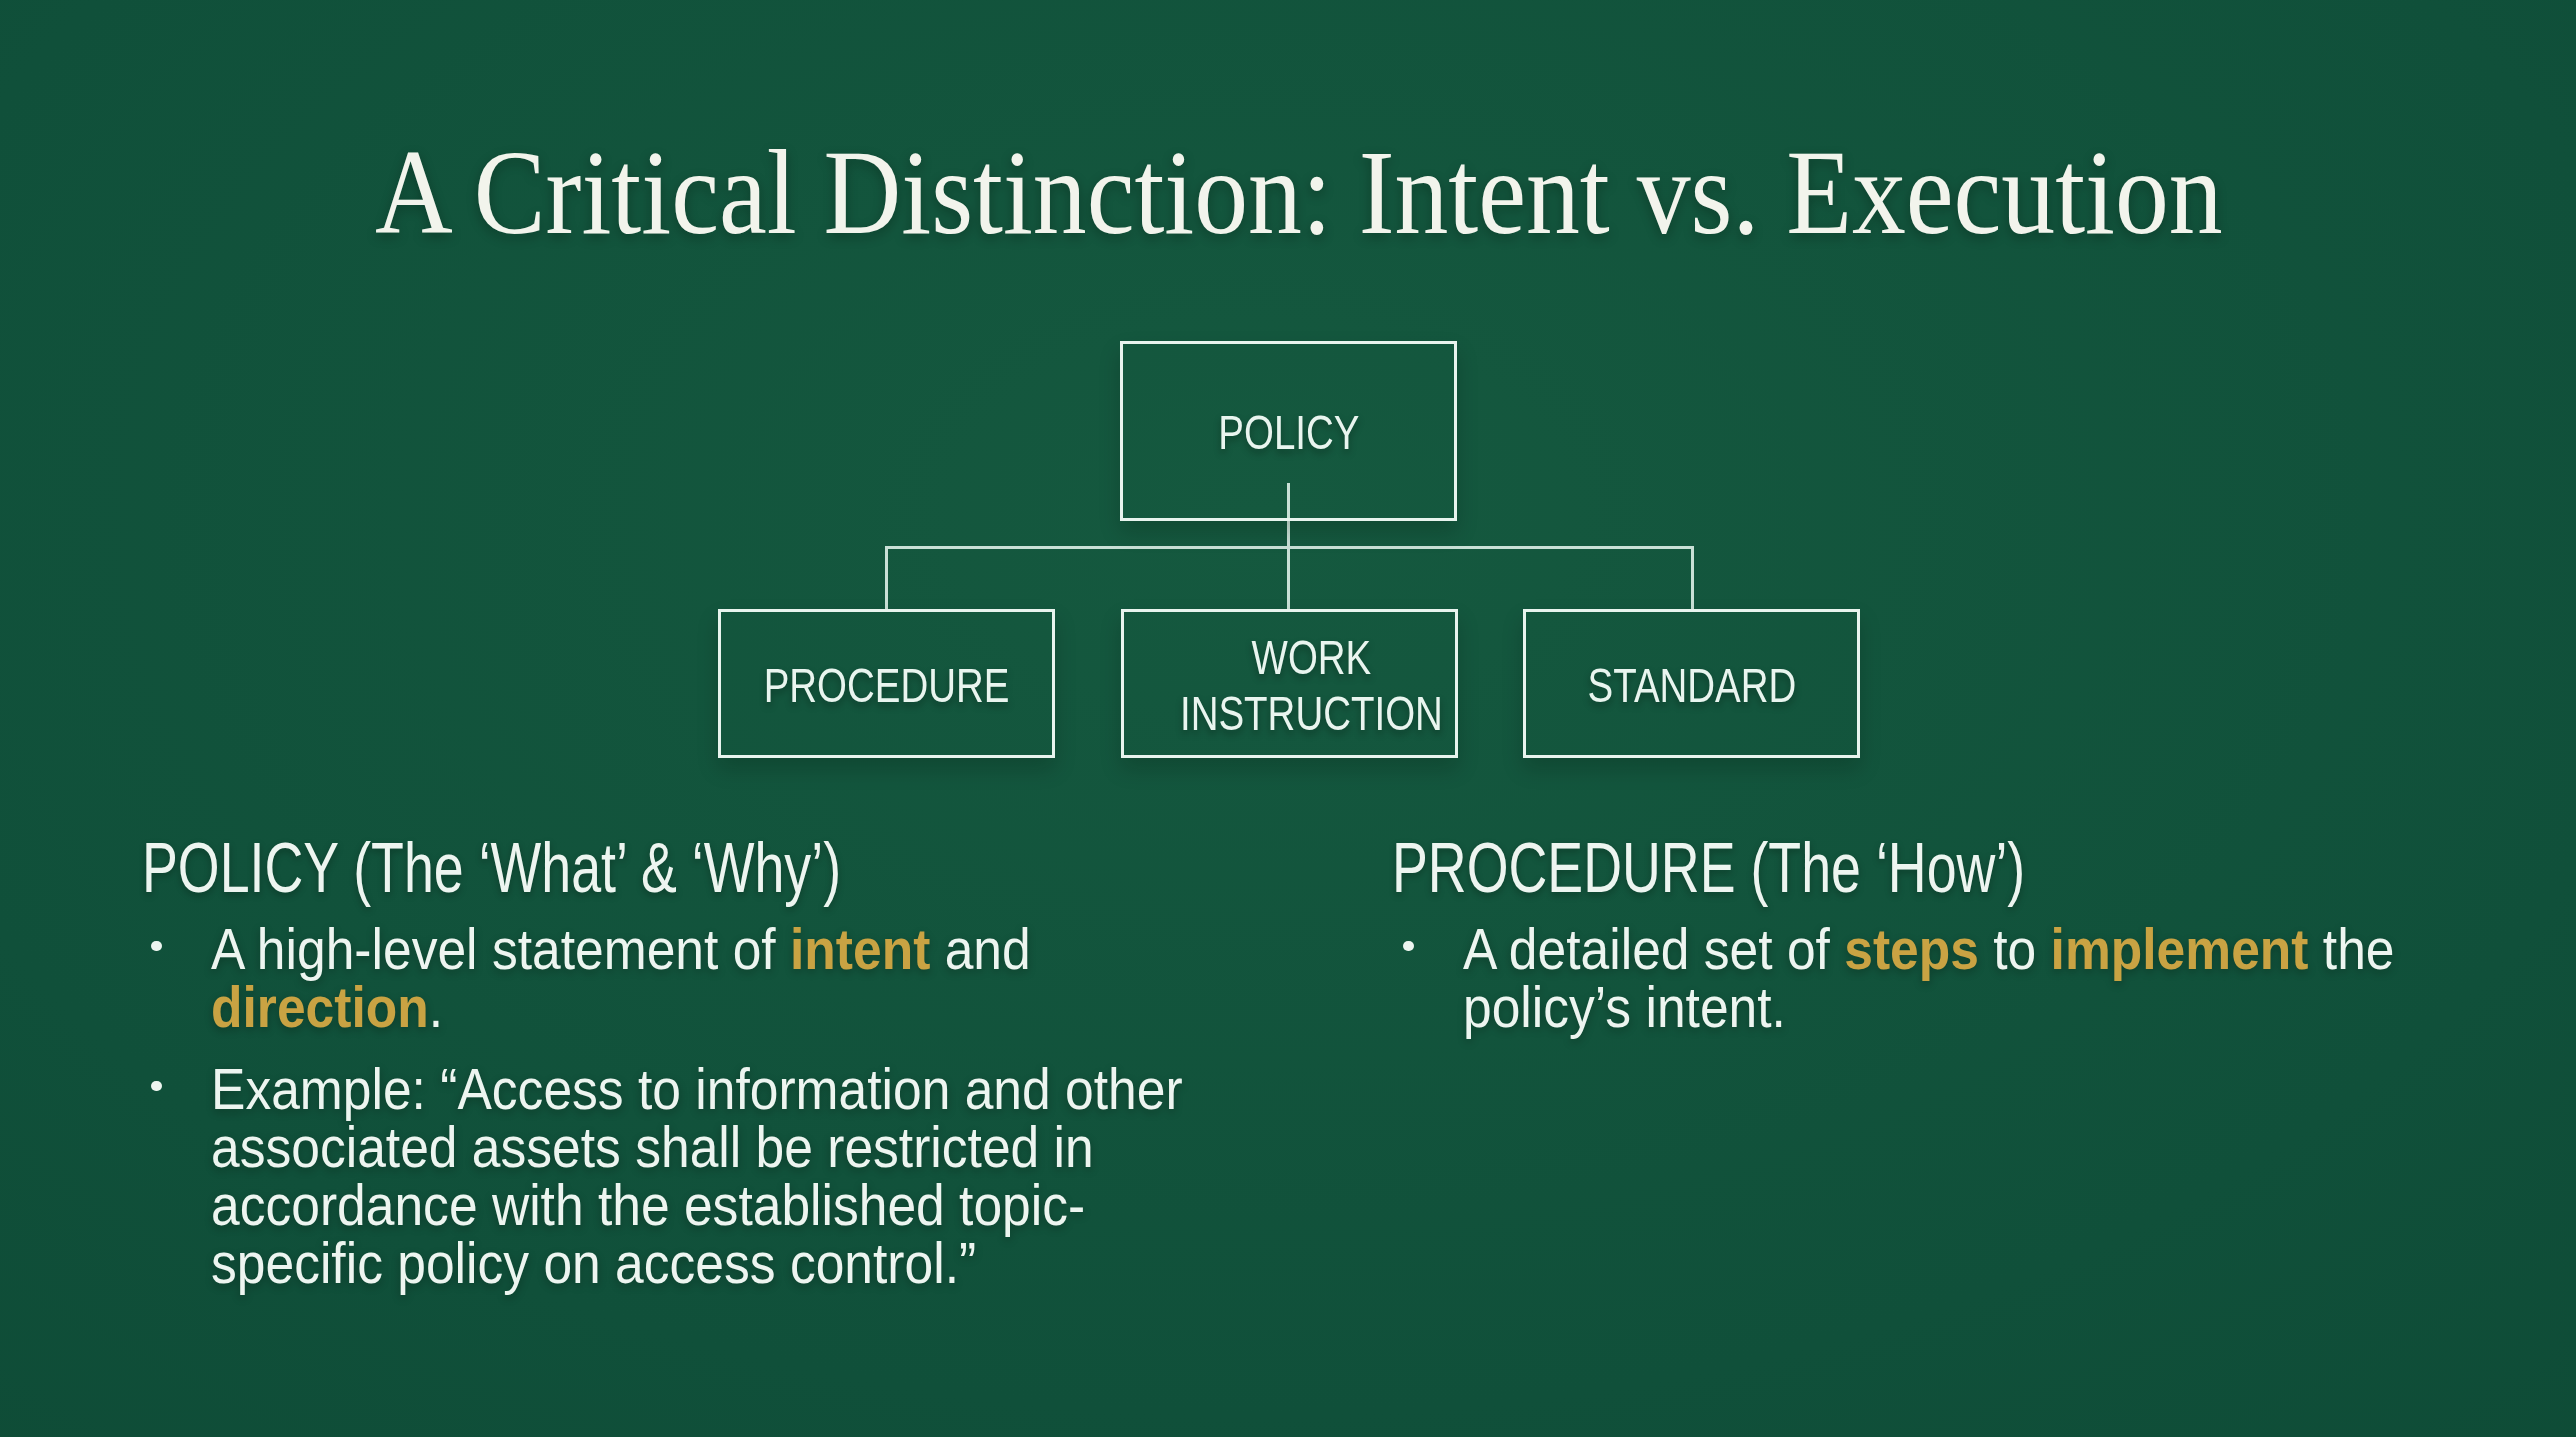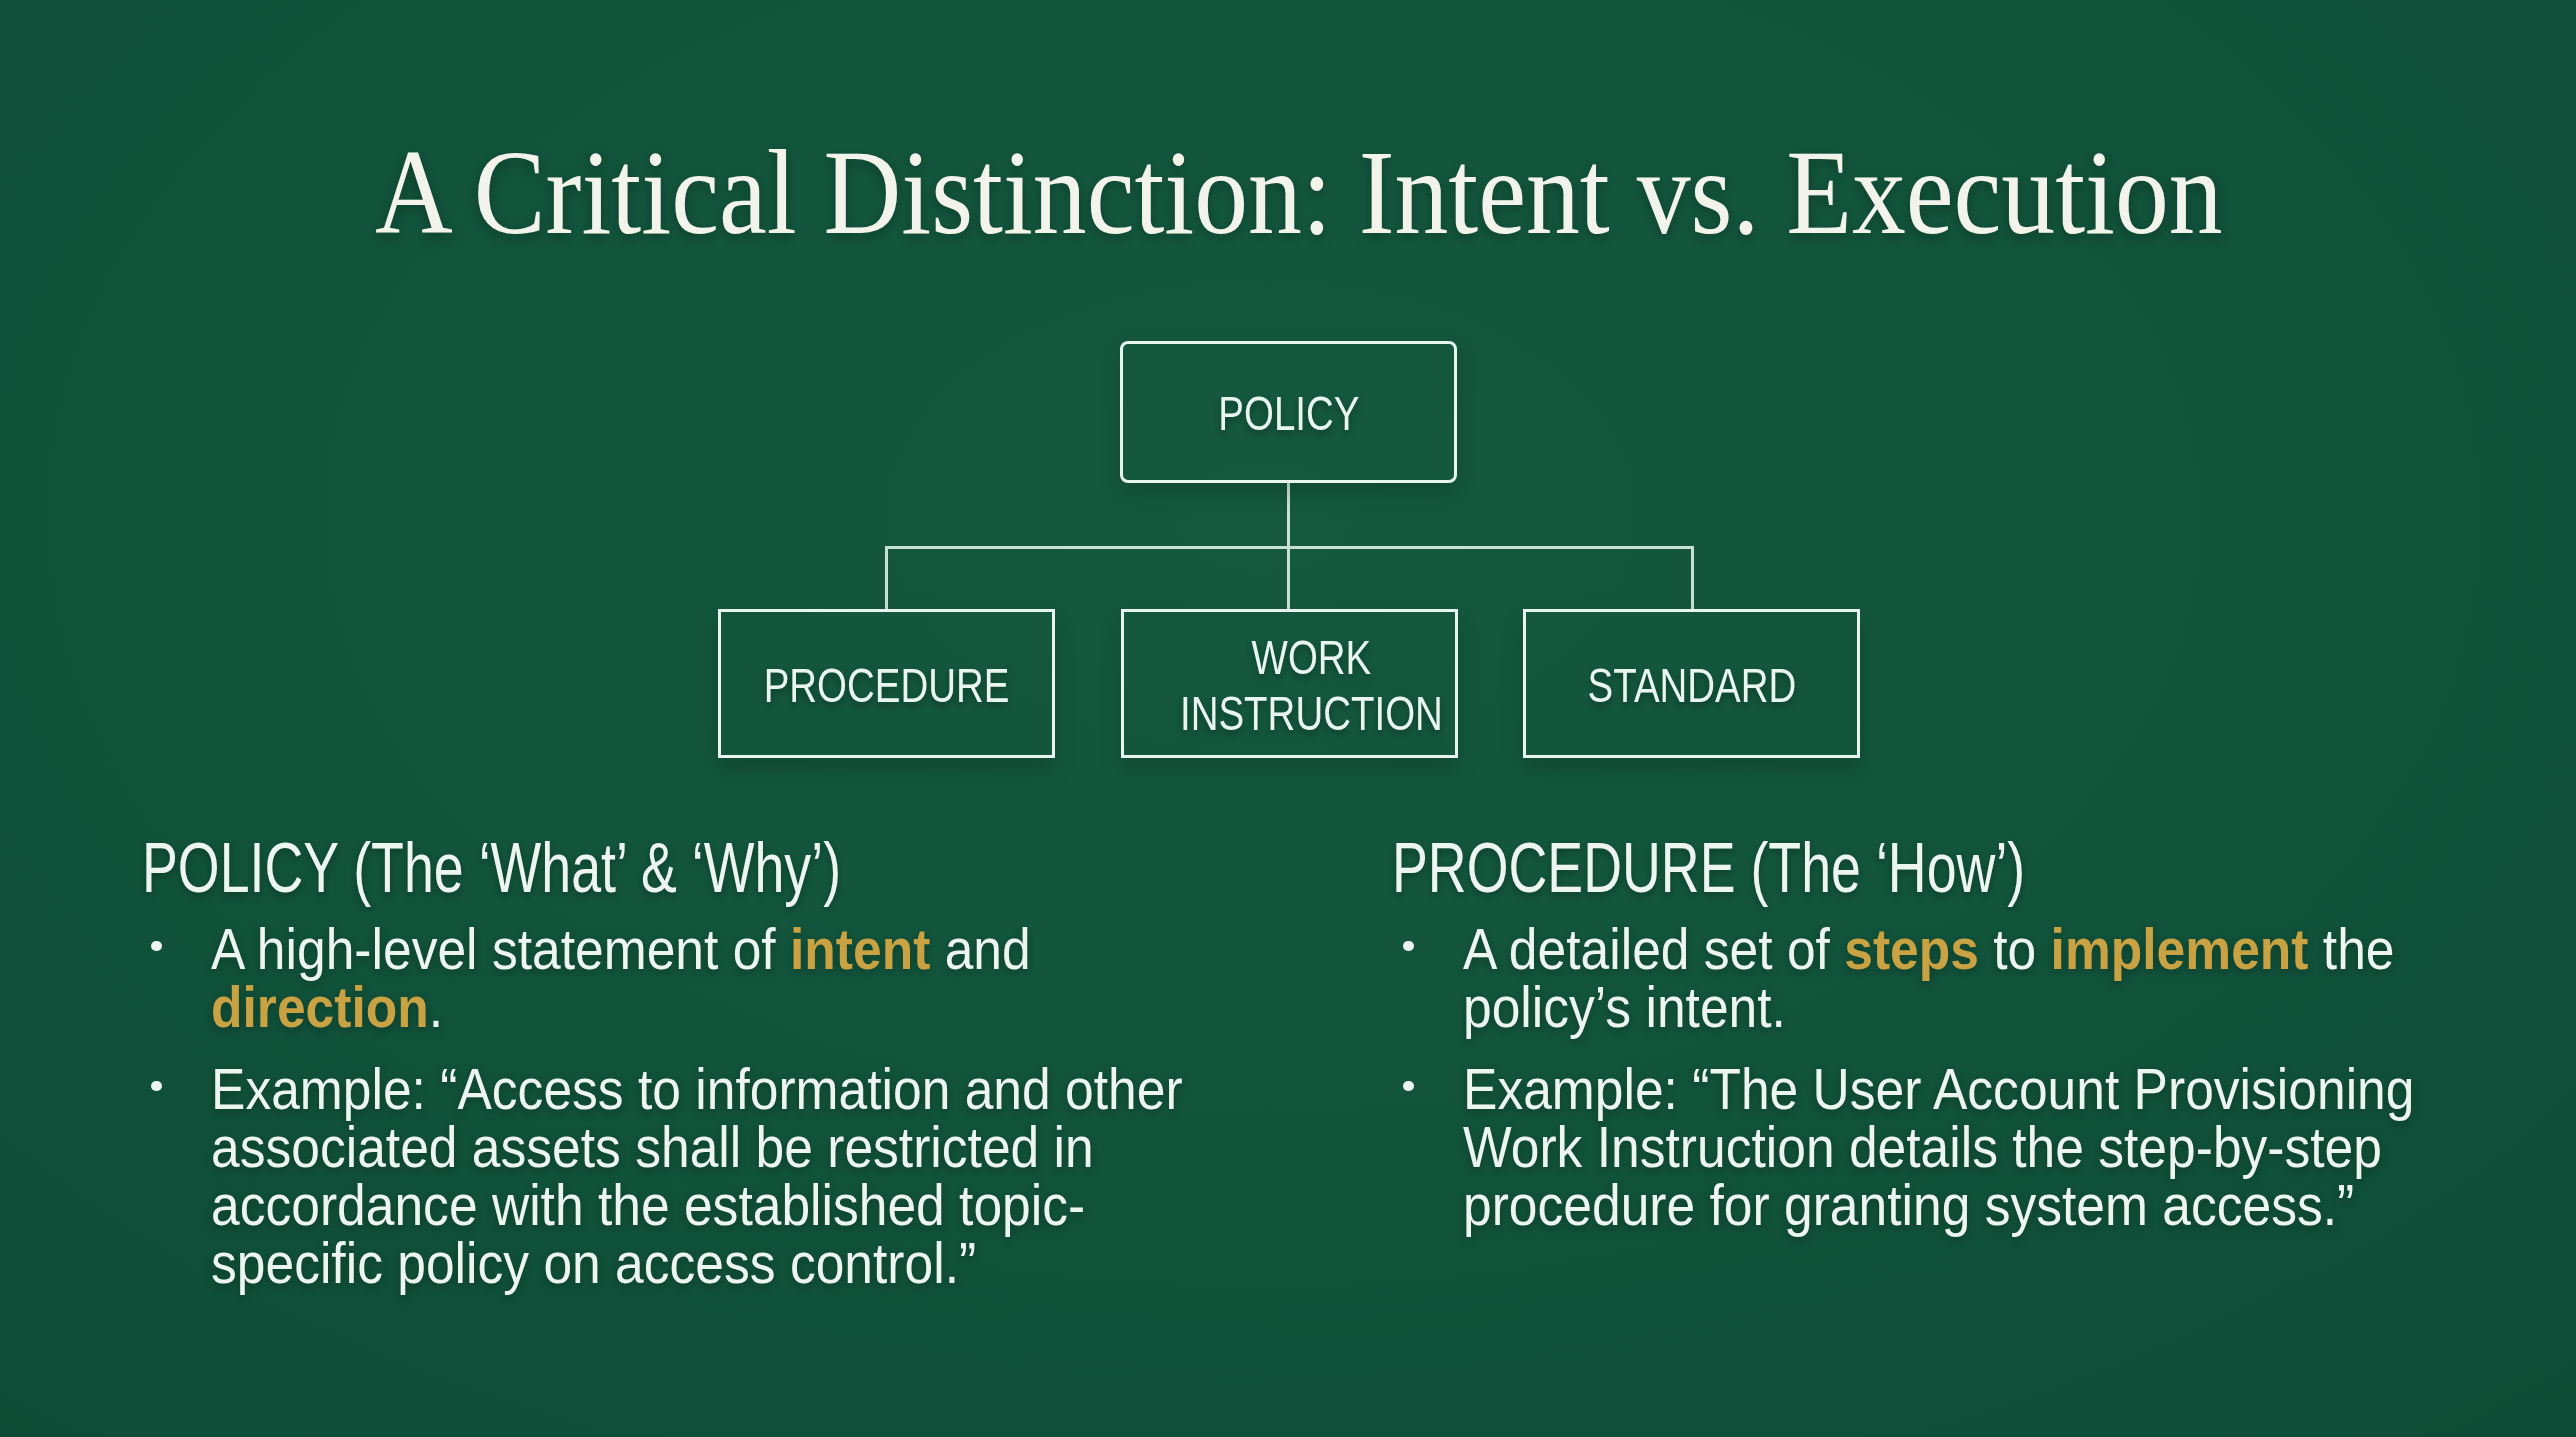--- a/index.html
+++ b/index.html
@@ -48,21 +48,21 @@
     text-align: center;
     font-size: 49px;
     line-height: 1.15;
     letter-spacing: 0px;
     color: var(--box-text);
     white-space: pre-line;
     box-shadow: 0 10.8px 20px rgba(0, 12, 6, 0.18);
     text-shadow: 0 3.6px 8px rgba(0, 14, 8, 0.35);
   }
   .node span { display: inline-block; transform: scaleX(var(--sx-label, 1)); transform-origin: 50% 50%; }
-  .node-policy   { left: 1120px;   top: 341px; width: 337px; height: 142px; border-radius: 8px; }
+  .node-policy   { left: 1120px;   top: 341px; width: 337px; height: 180px; }
   .node-child-0  { left: 718px;  top: 609px; width: 337px; height: 149px; }
   .node-child-1  { left: 1121px; top: 609px; width: 337px; height: 149px; padding-left: 43px; }
   .node-child-2  { left: 1523px; top: 609px; width: 337px; height: 149px; align-items: center; }
   .conn { position: absolute; background: var(--line-soft); }
   .conn-stem   { left: 1287px;   top: 483px;   width: 2.7px;   height: 126px; }
   .conn-horiz  { left: 885px;  top: 546px; width: 808px; height: 2.7px;  }
   .conn-drop-l { left: 885px;  top: 546px; width: 2.7px;   height: 63px; }
   .conn-drop-r { left: 1691px; top: 546px; width: 2.7px;   height: 63px; }
   
   .col-heading {
@@ -191,22 +191,18 @@
       </ul>
   </section>
 
   <section>
     <h2 class="col-heading right">PROCEDURE (The ‘How’)</h2>
     <ul class="bullets right">
         <li>
           <span class="dot"></span>
           <div class="fit"><span>A detailed set of </span><span class="gold">steps</span><span> to </span><span class="gold">implement</span><span> the</span><br><span>policy’s intent.</span></div>
         </li>
-        <li>
-          <span class="dot"></span>
-          <div class="fit"><span>Example: “The User Account Provisioning</span><br><span>Work Instruction details the step-by-step</span><br><span>procedure for granting system access.”</span></div>
-        </li>
       </ul>
   </section>
 
 
 </div>
 
 
 </body></html>

